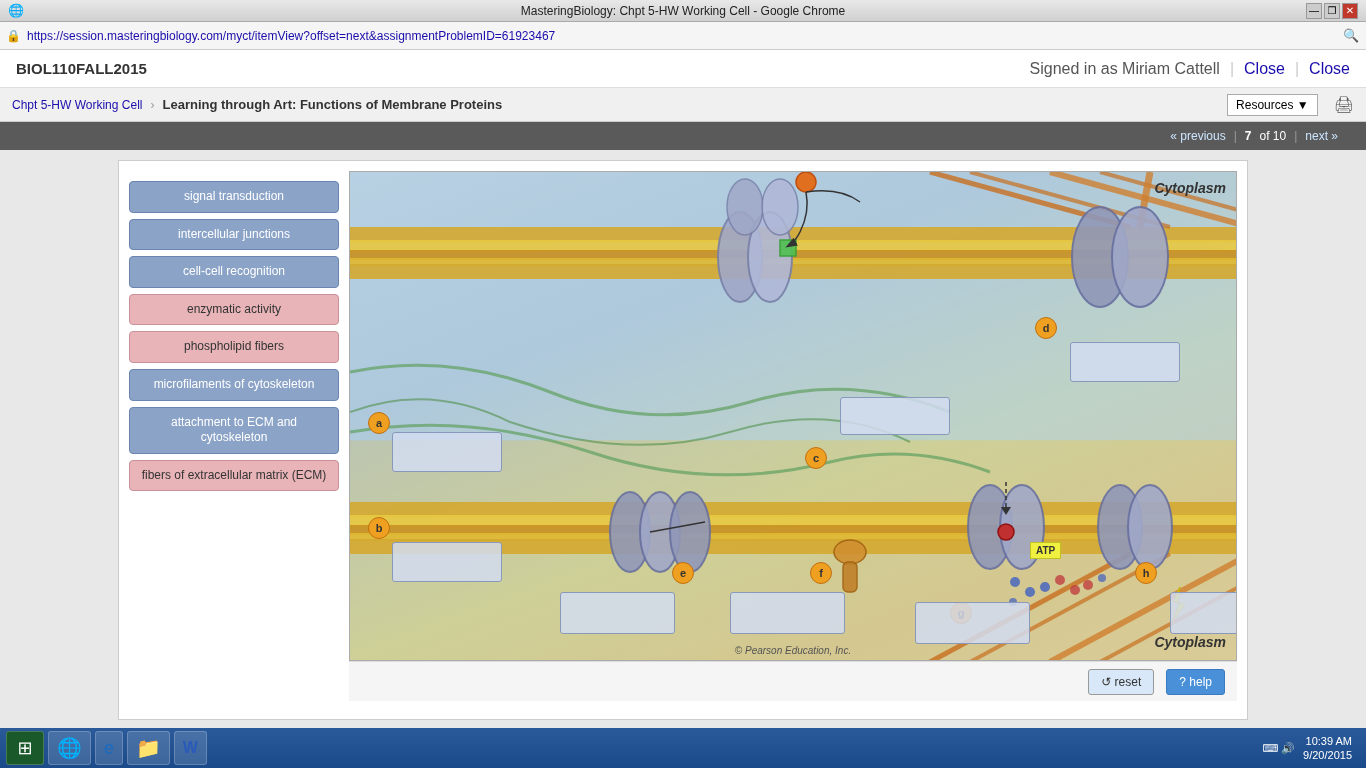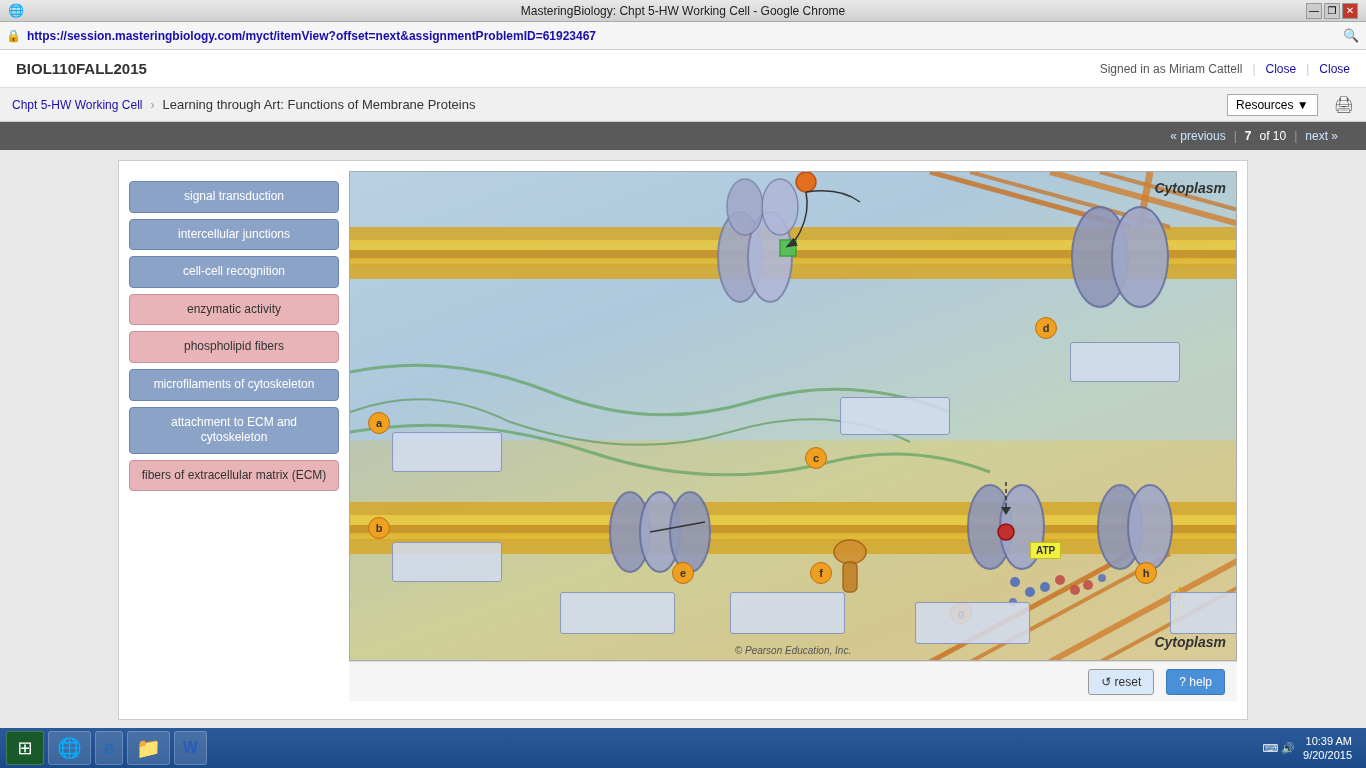--- a/index.html
+++ b/index.html
@@ -40,51 +40,51 @@
       height: 28px;
       background: #f5f5f5;
       display: flex;
       align-items: center;
       padding: 0 6px;
       border-bottom: 1px solid #ccc;
       gap: 6px;
     }
     #addressbar .lock-icon { color: #2a7a2a; font-size: 12px; }
     #addressbar .url { color: #333; font-size: 12px; }
-    #addressbar .url span { color: #1a0dab; font-weight: bold; }
+    #addressbar .url span { color: #1a0dab; }
     #addressbar .search-icon { margin-left: auto; color: #666; }
 
     
     #appheader {
       height: 38px;
       background: #fff;
       display: flex;
       align-items: center;
       justify-content: space-between;
       padding: 0 16px;
       border-bottom: 1px solid #ddd;
     }
     #appheader .app-title { font-size: 15px; font-weight: bold; color: #333; }
-    #appheader .right-links { display: flex; align-items: center; gap: 10px; font-size: 12px; color: #555; margin-left: 46px; }
+    #appheader .right-links { display: flex; align-items: center; gap: 10px; font-size: 16px; color: #555; margin-left: 46px; }
     #appheader .right-links a { color: #1a0dab; text-decoration: none; }
     #appheader .right-links .sep { color: #ccc; }
 
     
     #breadcrumb {
       height: 34px;
       background: #f0f0f0;
       display: flex;
       align-items: center;
       padding: 14px 12px;
       border-bottom: 1px solid #ccc;
       gap: 8px;
     }
     #breadcrumb a { color: #1a0dab; text-decoration: none; font-size: 12px; }
     #breadcrumb .sep { color: #999; font-size: 12px; }
-    #breadcrumb .page-title { font-size: 13px; color: #333; font-weight: normal; }
+    #breadcrumb .page-title { font-size: 13px; color: #333; font-weight: bold; }
     #breadcrumb .resources-btn {
       margin-left: auto;
       padding: 3px 8px;
       background: #fff;
       border: 1px solid #aaa;
       font-size: 12px;
       cursor: pointer;
       display: flex; align-items: center; gap: 4px;
     }
     #breadcrumb .print-icon { font-size: 16px; color: #555; cursor: pointer; margin-left: 8px; }

